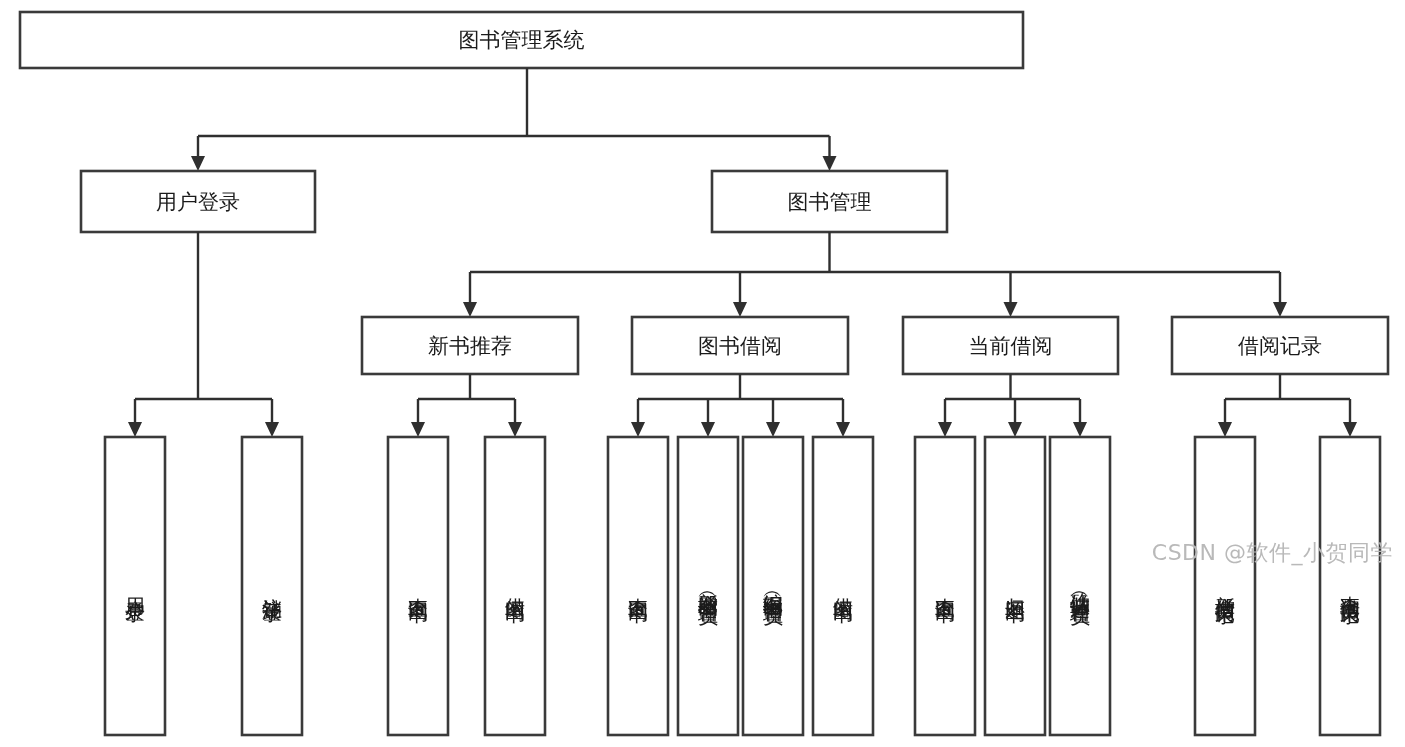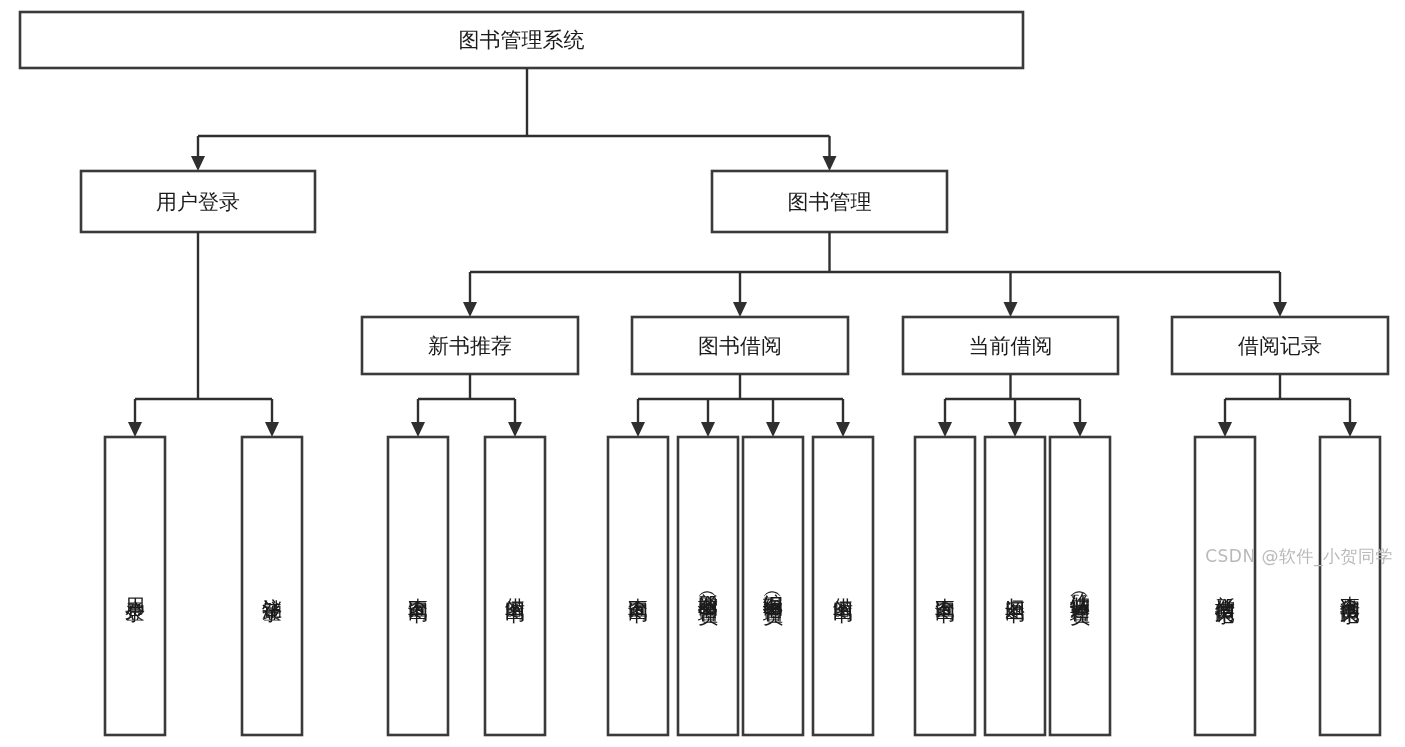--- a/index.html
+++ b/index.html
@@ -70,21 +70,21 @@
     color: #1b1b1b;
     white-space: nowrap;
     text-align: center;
   }
   .watermark {
     position: absolute;
     right: 12px;
     bottom: 6px;
     color: #b9b9b9;
     font-family: "DejaVu Sans", "Liberation Sans", sans-serif;
-    font-size: 17px;
+    font-size: 22px;
     letter-spacing: 0.5px;
     user-select: none;
   }
 </style>
 </head>
 <body>
 
 <div id="diagram-root">
   <svg class="diagram-canvas" id="diagram-svg" viewBox="0 0 1405 747" xmlns="http://www.w3.org/2000/svg">
       <rect x="20" y="12" width="1003" height="56" rx="0" class="node-box"></rect>

